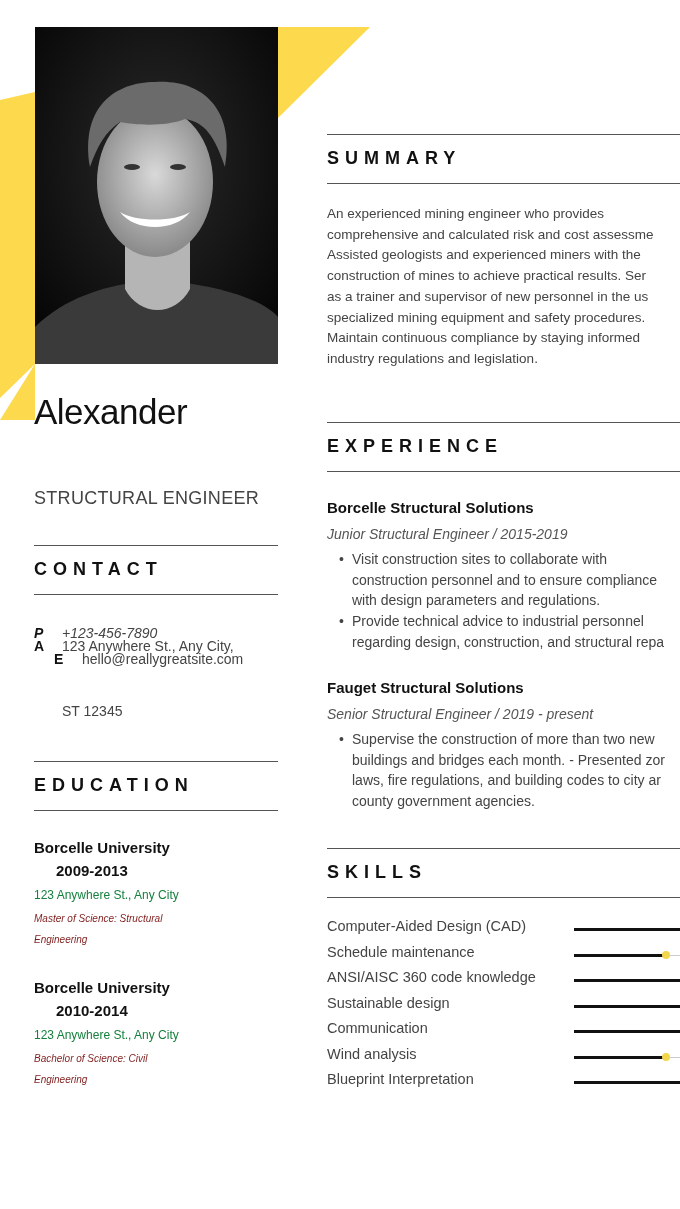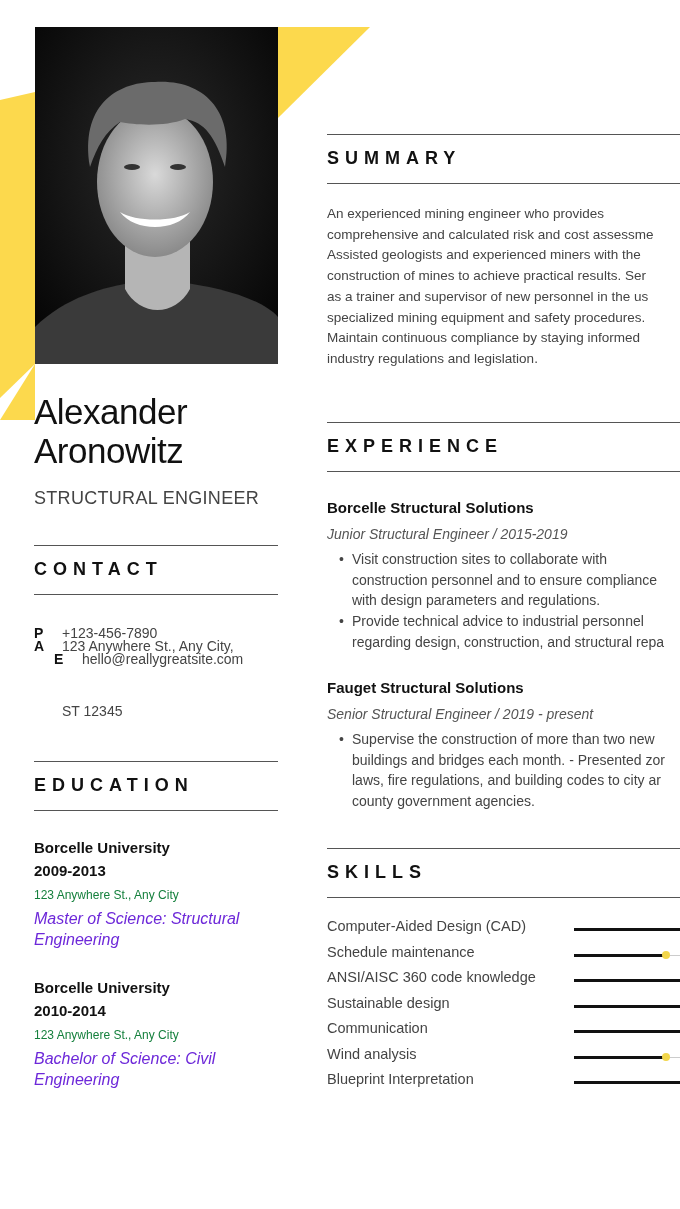--- a/index.html
+++ b/index.html
@@ -8,23 +8,23 @@
   svg.deco { position:absolute; left:0; top:0; }
   .photo { position:absolute; left:35px; top:27px; width:243px; height:337px; overflow:hidden; }
   .name { position:absolute; left:34px; top:392px; font-size:35px; font-weight:normal; color:#111; line-height:39px; letter-spacing:-0.5px; }
   .title { position:absolute; left:34px; top:488px; font-size:18px; color:#444; letter-spacing:0.3px; }
   .section-head { position:absolute; border-top:1.5px solid #555; border-bottom:1.5px solid #555; }
   .section-head span { position:absolute; left:0; font-weight:bold; font-size:18px; letter-spacing:6px; color:#111; }
   .contact-row { position:absolute; left:34px; font-size:14px; color:#444; }
   .contact-row .k { display:inline-block; width:28px; font-weight:bold; color:#111; }
   .edu { position:absolute; left:34px; width:250px; }
   .edu .school { font-weight:bold; font-size:15px; color:#111; line-height:22px; }
-  .edu .years { font-weight:bold; font-size:15px; color:#111; line-height:24px; }
+  .edu .years { font-weight:bold; font-size:15px; color:#111; line-height:24px;margin-left:22px; }
   .edu .addr { font-size:12px; color:#15803d; line-height:25px; }
-  .edu .deg { font-size:16px; font-style:italic; color:#6d28d9; line-height:21px; }
+  .edu .deg { font-size:10px; font-style:italic; color:#7f1d1d; line-height:21px; }
   .summary { position:absolute; left:327px; top:204px; width:360px; font-size:13.5px; color:#444; line-height:20.7px; white-space:nowrap; }
   .job { position:absolute; left:327px; width:370px; white-space:nowrap; }
   .job .company { font-weight:bold; font-size:15px; color:#111; line-height:22px; }
   .job .role { font-style:italic; font-size:14px; color:#555; line-height:30px; }
   .job ul { margin:0; padding-left:25px; list-style:none; }
   .job li { position:relative; font-size:14px; color:#444; line-height:20.7px; }
   .job li::before { content:"•"; position:absolute; left:-13px; color:#444; }
   .skill { position:absolute; left:327px; width:360px; height:25px; }
   .skill .label { position:absolute; left:0; top:0; font-size:14.5px; color:#444; white-space:nowrap; }
   .bar-track { position:absolute; top:10px; height:3px; background:#111; }
@@ -58,28 +58,27 @@
     <ellipse cx="120" cy="155" rx="58" ry="75" fill="url(#face)"></ellipse>
     <path d="M55,140 C45,80 80,55 120,55 C170,52 200,85 190,140 C180,110 170,95 150,92 C130,100 100,98 85,95 C70,105 62,120 55,140 Z" fill="#6b6b6b"></path>
     <path d="M85,185 C100,205 140,205 155,185 C140,195 100,195 85,185 Z" fill="#ffffff"></path>
     <ellipse cx="97" cy="140" rx="8" ry="3" fill="#333"></ellipse>
     <ellipse cx="143" cy="140" rx="8" ry="3" fill="#333"></ellipse>
   </svg>
 </div>
 
 <div class="name">
   <div>Alexander</div>
-  <div>Aronowitz</div>
 </div>
 <div class="title">STRUCTURAL ENGINEER</div>
 
 <div class="section-head" style="left:34px; top:545px; width:244px; height:48px;">
   <span style="top:13px;">CONTACT</span>
 </div>
-<div class="contact-row" style="top:625px;">
+<div class="contact-row" style="top:625px;font-style:italic;">
   <span class="k">P</span><span>+123-456-7890</span>
 </div>
 <div class="contact-row" style="top:651px;padding-left:20px;">
   <span class="k">E</span><span>hello@reallygreatsite.com</span>
 </div>
 <div class="contact-row" style="top:638px;">
   <span class="k">A</span><span>123 Anywhere St., Any City,</span>
 </div>
 <div class="contact-row" style="top:703px;">
   <span class="k"></span><span>ST 12345</span>

